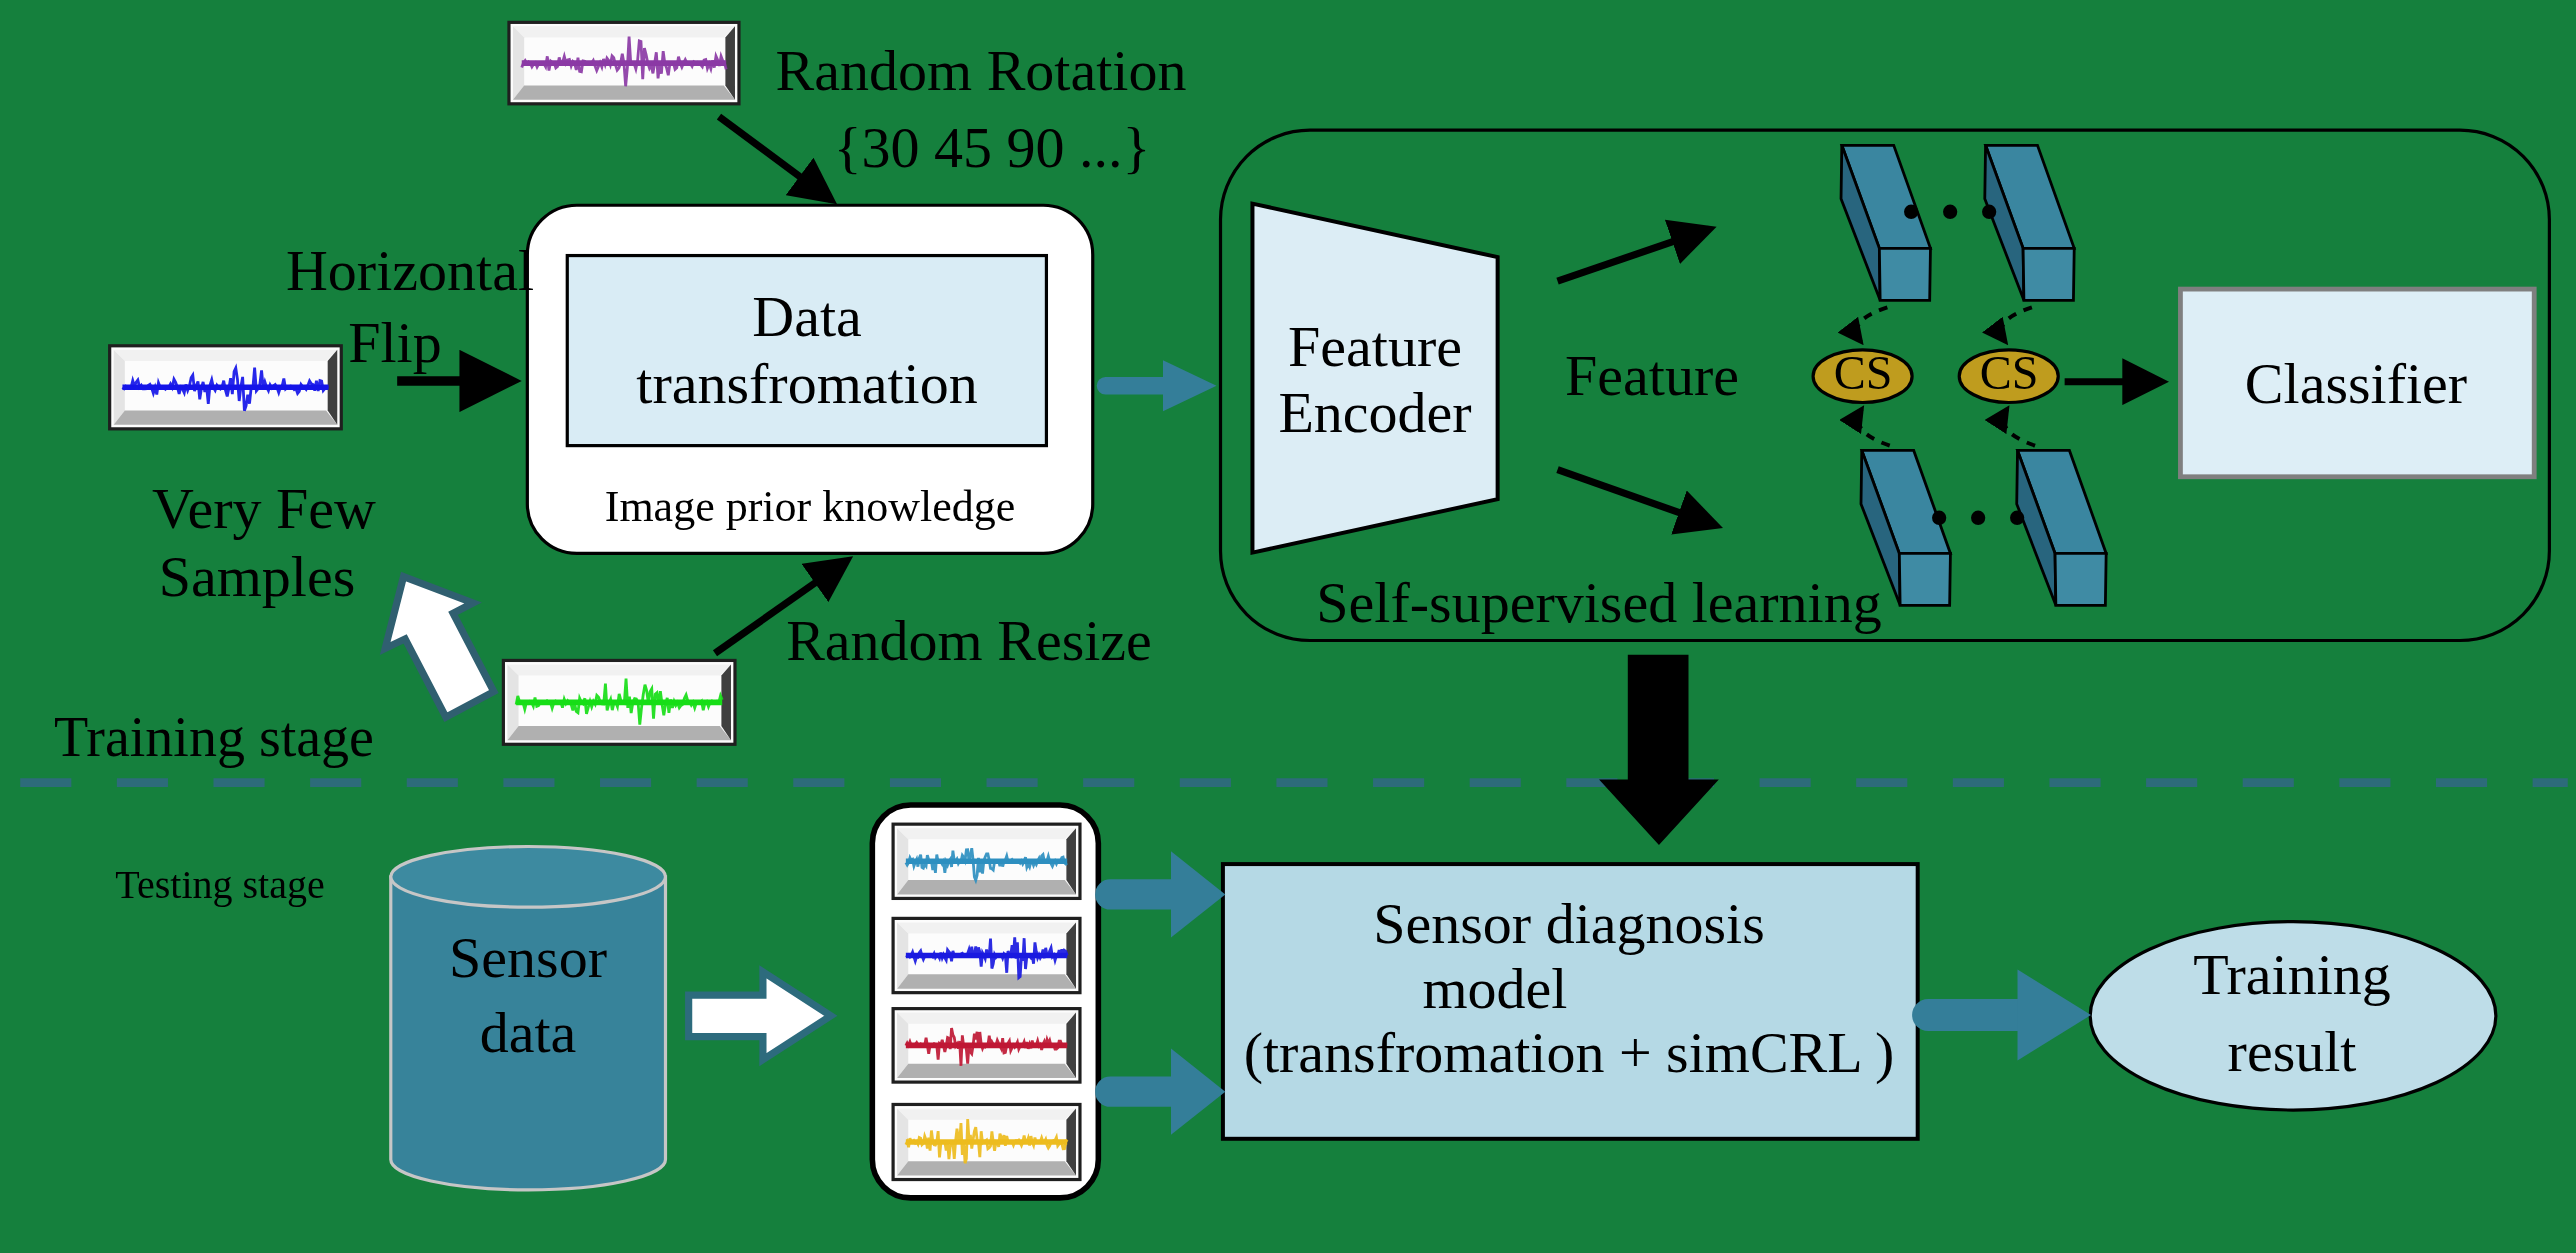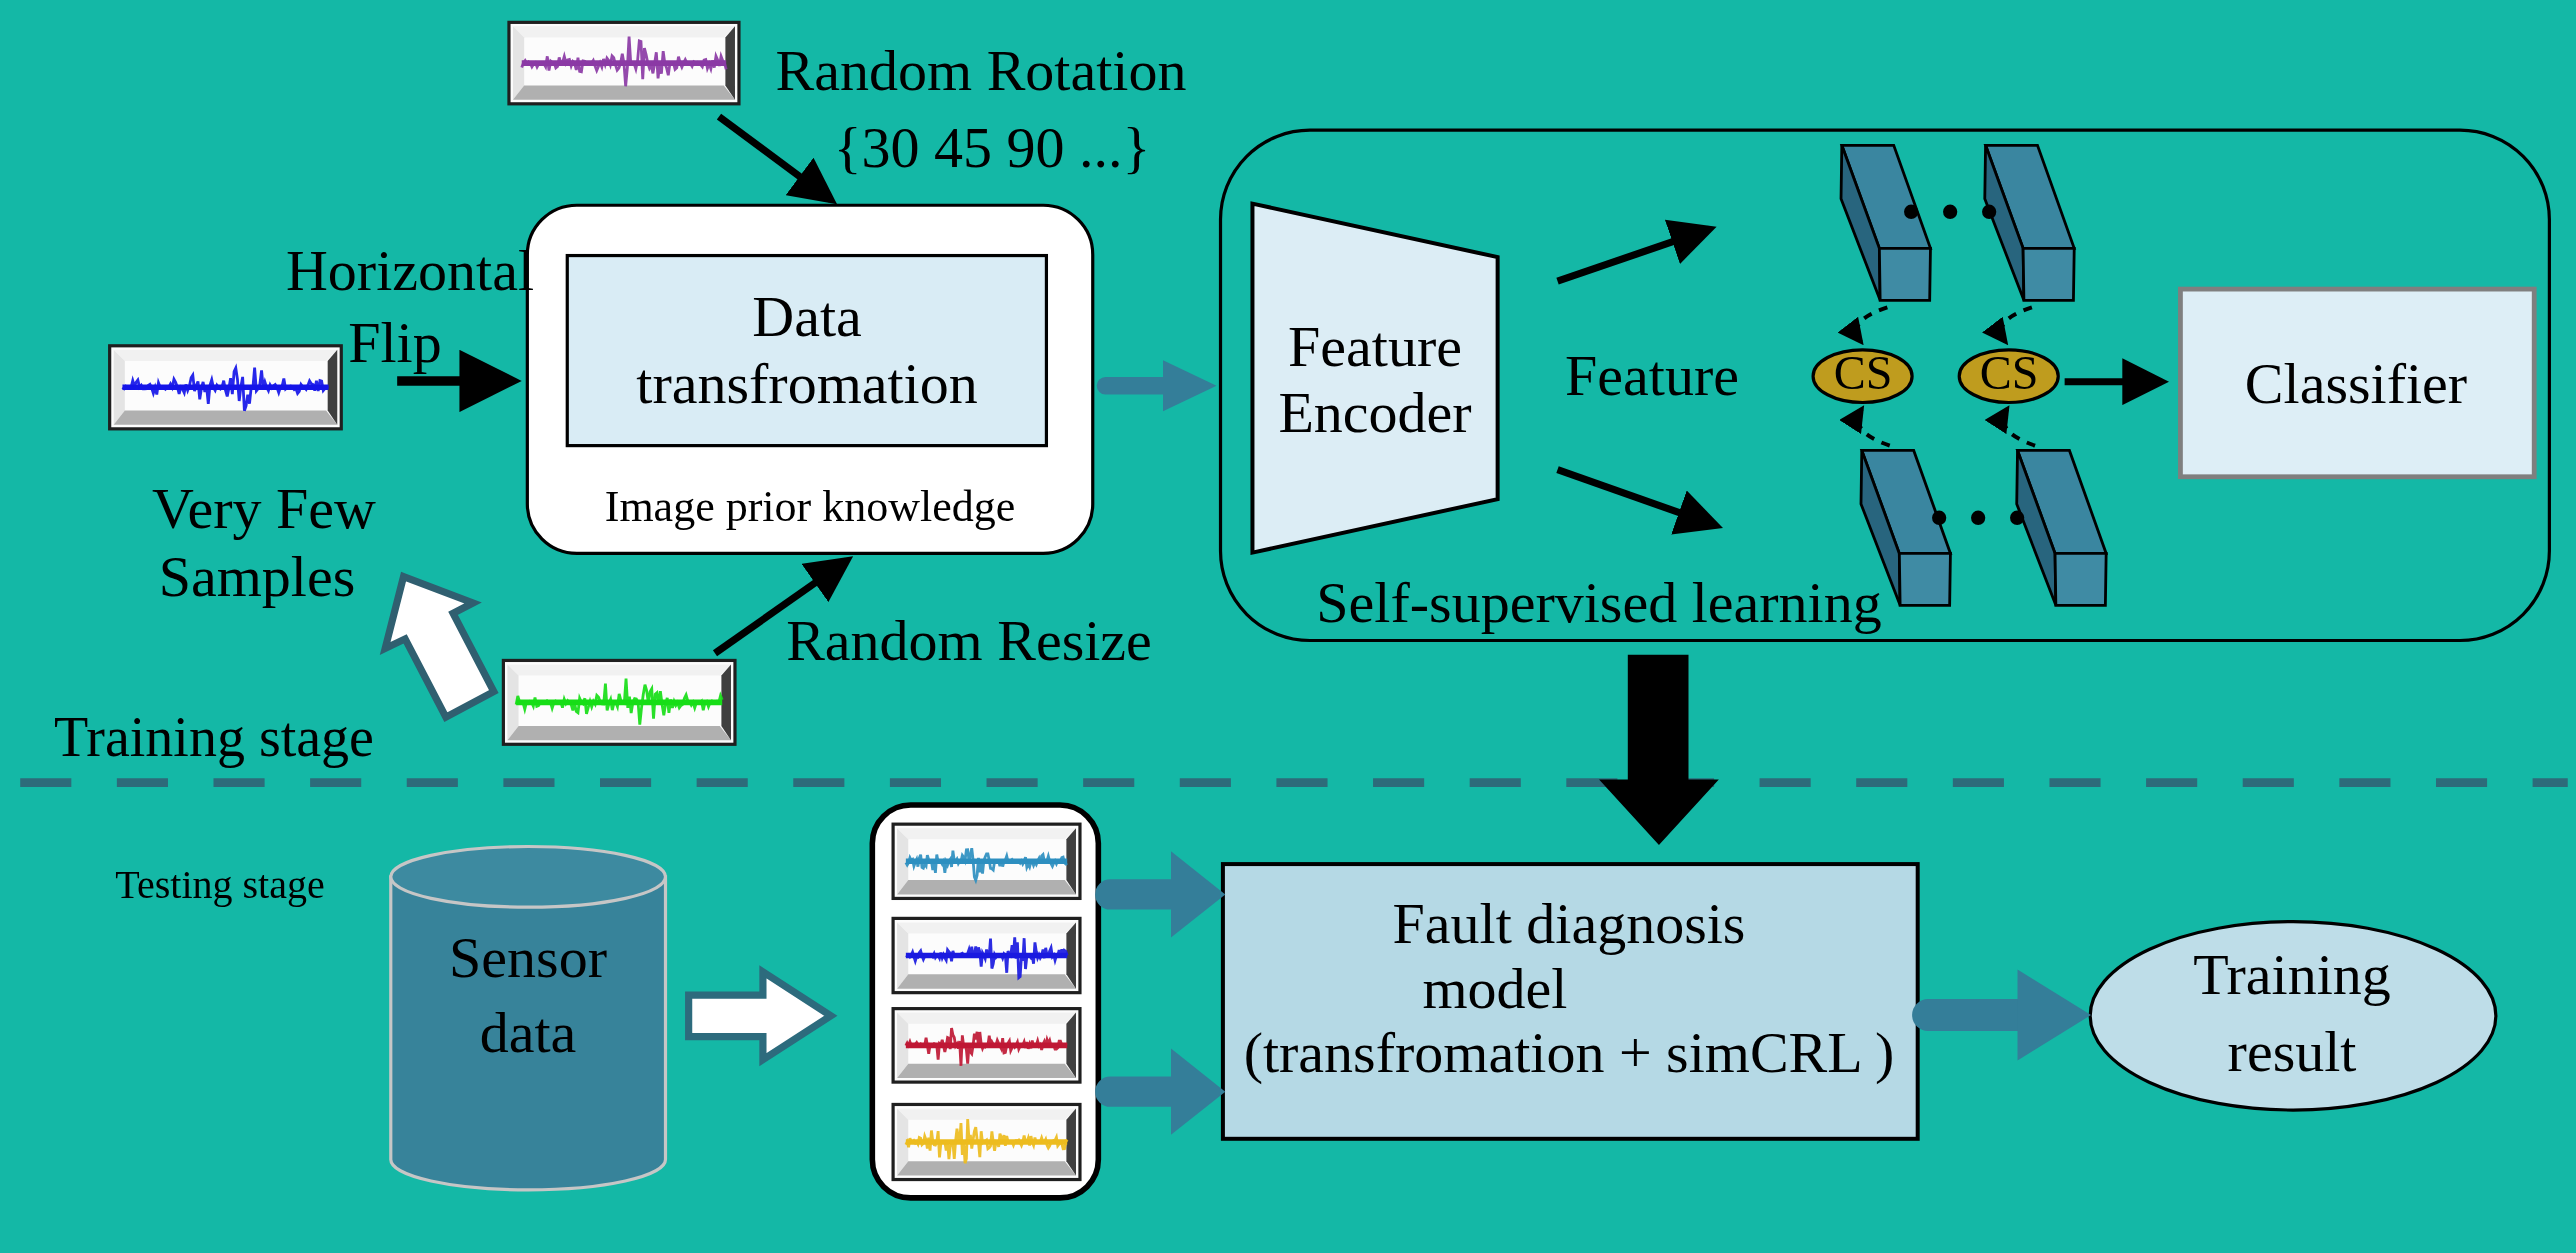--- a/index.html
+++ b/index.html
@@ -1,16 +1,16 @@
 <!DOCTYPE html>
 <html style="--teal-arrow: #347e99; --divider: #2d6b7a; --bar-top: #3a86a0; --bar-front: #3f8ba4; --bar-side: #28657e; --cs-fill: #bf9c1e; --data-box-fill: #d9ecf5; --encoder-fill: #dcedf5; --classifier-fill: #ddeef6; --fault-fill: #b5d9e5; --diagnosis-fill: #bedde8; --cylinder-fill: #37839a; --cylinder-top-fill: #3d8aa0; --outline-arrow-train: #305f70; --outline-arrow-test: #2d6b7d; --signals-purple: #8b3aa5; --signals-blue: #1515e8; --signals-green: #17dd17; --signals-steel: #2e8fc0; --signals-navy: #1a1ae0; --signals-crimson: #bf1834; --signals-gold: #edbc1e;font-size:12.8px"><head>
 <meta charset="utf-8">
 <style>
   html,body{margin:0;padding:0;background:#fff;}
-  #canvas{position:relative;width:2576px;height:1253px;background:#14b8a6;overflow:hidden;
+  #canvas{position:relative;width:2576px;height:1253px;background:#15803d;overflow:hidden;
           font-family:"Liberation Serif","DejaVu Serif",serif;color:#000;}
   #art{position:absolute;left:0;top:0;z-index:1;}
   .lbl{position:absolute;z-index:3;text-align:center;transform:translateX(-50%);
        font-size:58px;line-height:1.06;white-space:nowrap;}
   .cs-lbl{font-size:48px;transform:translate(-50%,-55%);}
   .dots{font-size:88px;font-weight:900;letter-spacing:9.6px;transform:translate(-50%,-50%);line-height:1;}
 </style>
 </head>
 <body>
 
@@ -172,20 +172,20 @@
 <div class="lbl" style="left:528px;top:1002px">data</div>
 <div class="lbl" style="left:1375px;top:316px">Feature</div>
 <div class="lbl" style="left:1375px;top:382px">Encoder</div>
 <div class="lbl" style="left:1652px;top:345px">Feature</div>
 <div class="lbl cs-lbl" style="left:1863px;top:376px">CS</div>
 <div class="lbl cs-lbl" style="left:2009px;top:376px">CS</div>
 <div class="lbl dots" style="left:1955px;top:212px">···</div>
 <div class="lbl dots" style="left:1983px;top:518px">···</div>
 <div class="lbl" style="left:2356px;top:353px">Classifier</div>
 <div class="lbl" style="left:1599px;top:572px">Self-supervised learning</div>
-<div class="lbl" style="left:1569px;top:893px">Fault diagnosis</div>
+<div class="lbl" style="left:1569px;top:893px">Sensor diagnosis</div>
 <div class="lbl" style="left:1495px;top:958px">model</div>
 <div class="lbl" style="left:1569px;top:1022px">(transfromation + simCRL )</div>
 <div class="lbl" style="left:2292px;top:944px">Training</div>
 <div class="lbl" style="left:2292px;top:1021px">result</div>
 
 </div>
 
 
 </body></html>

